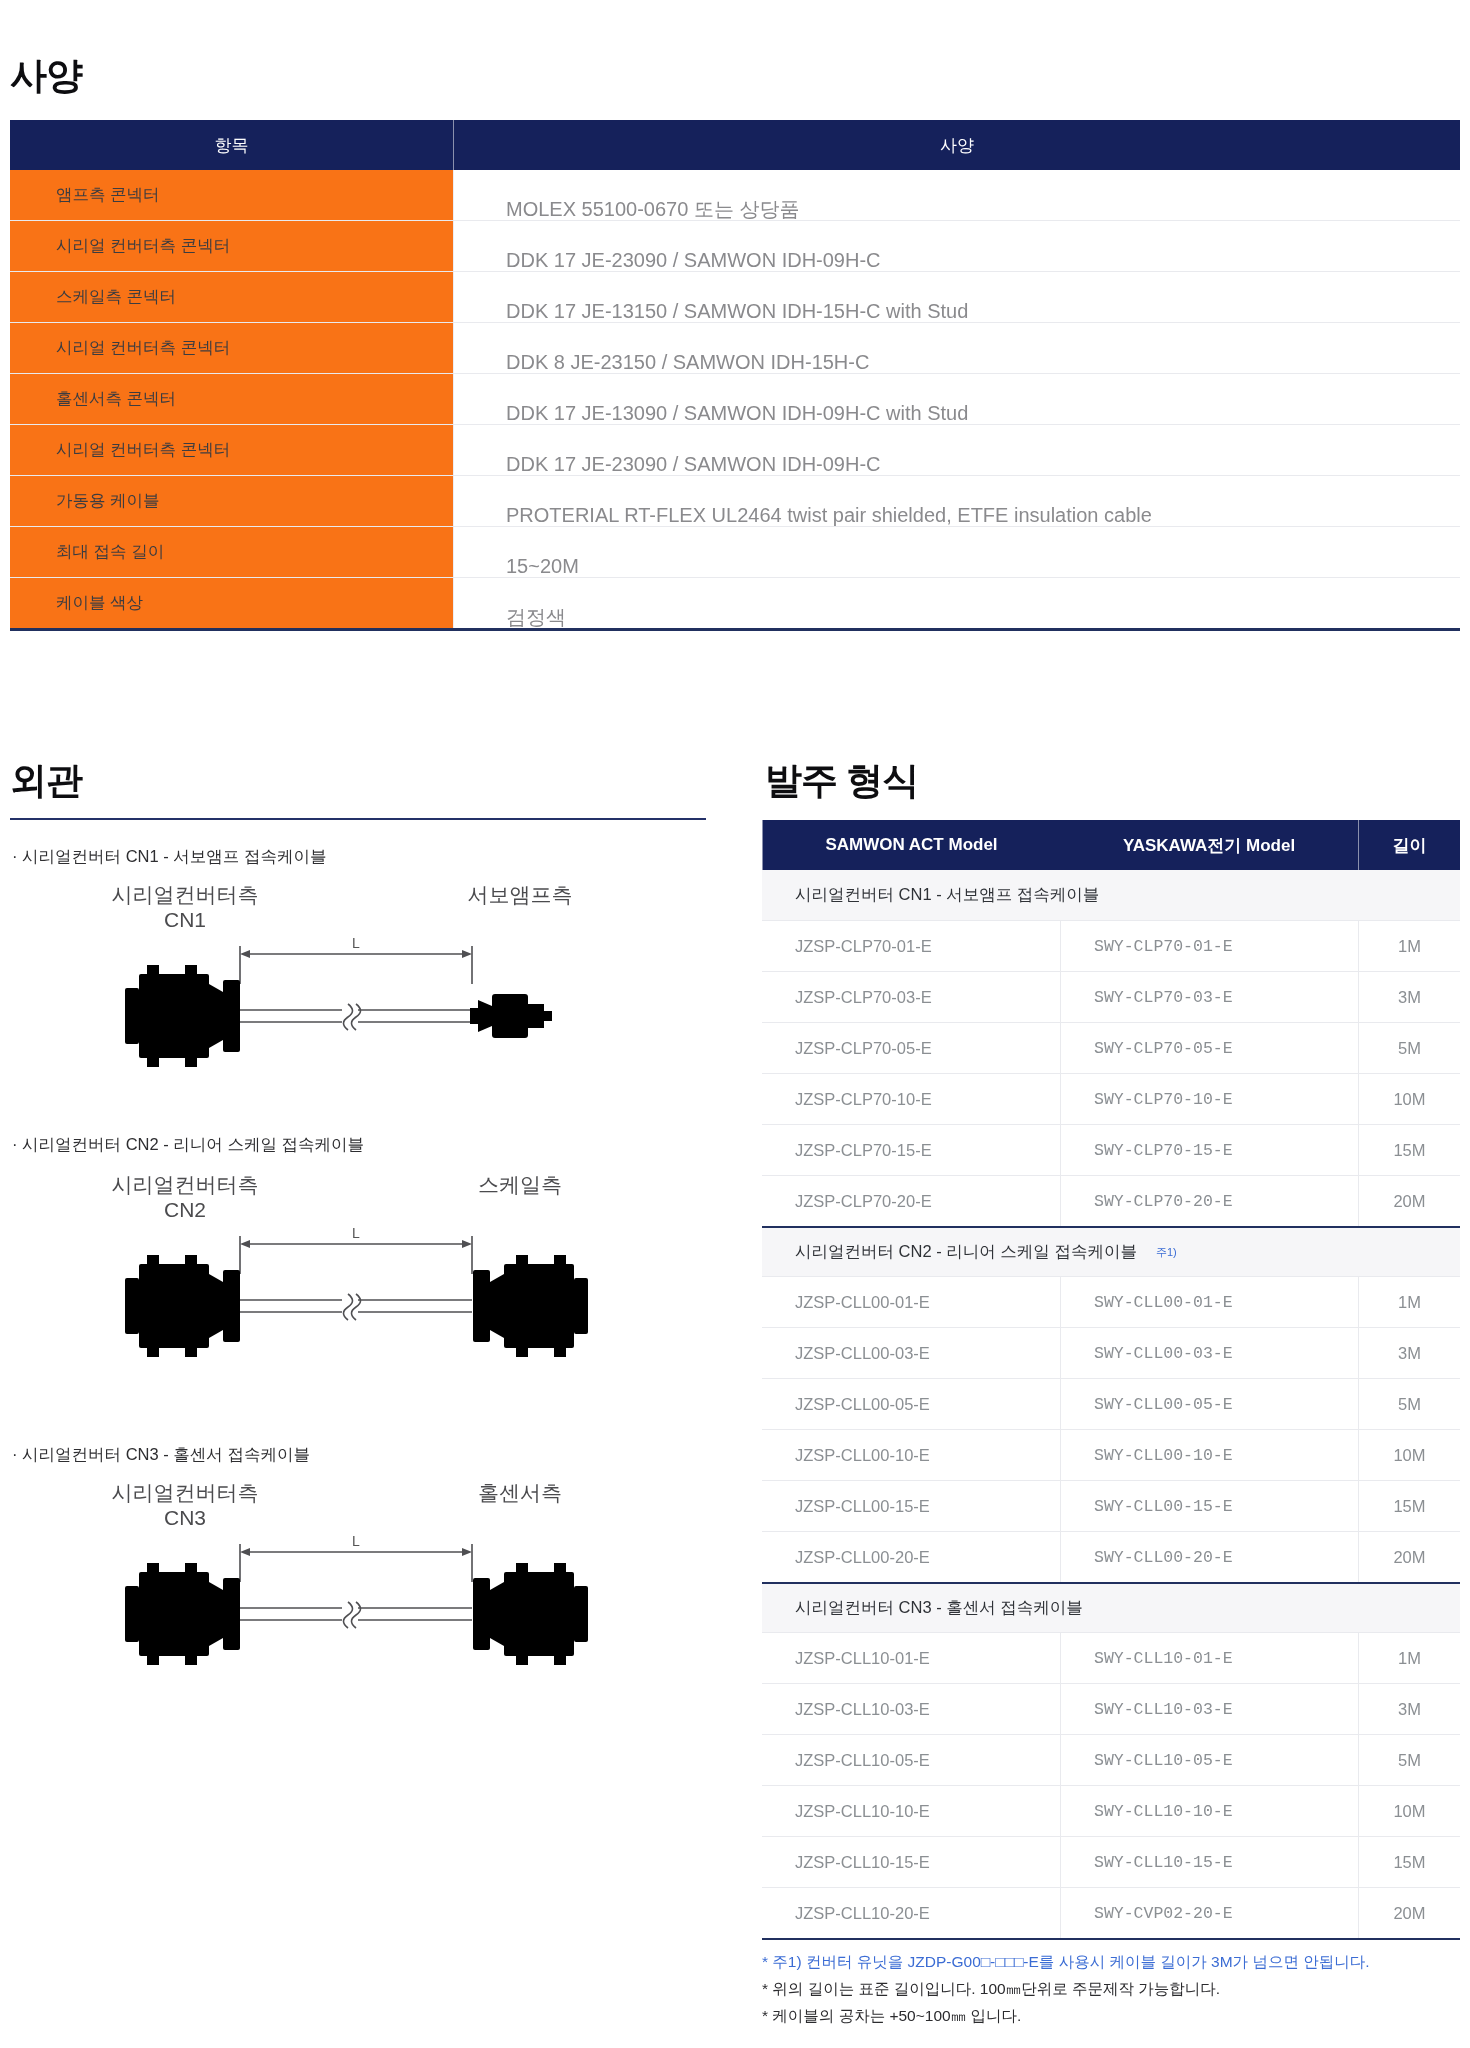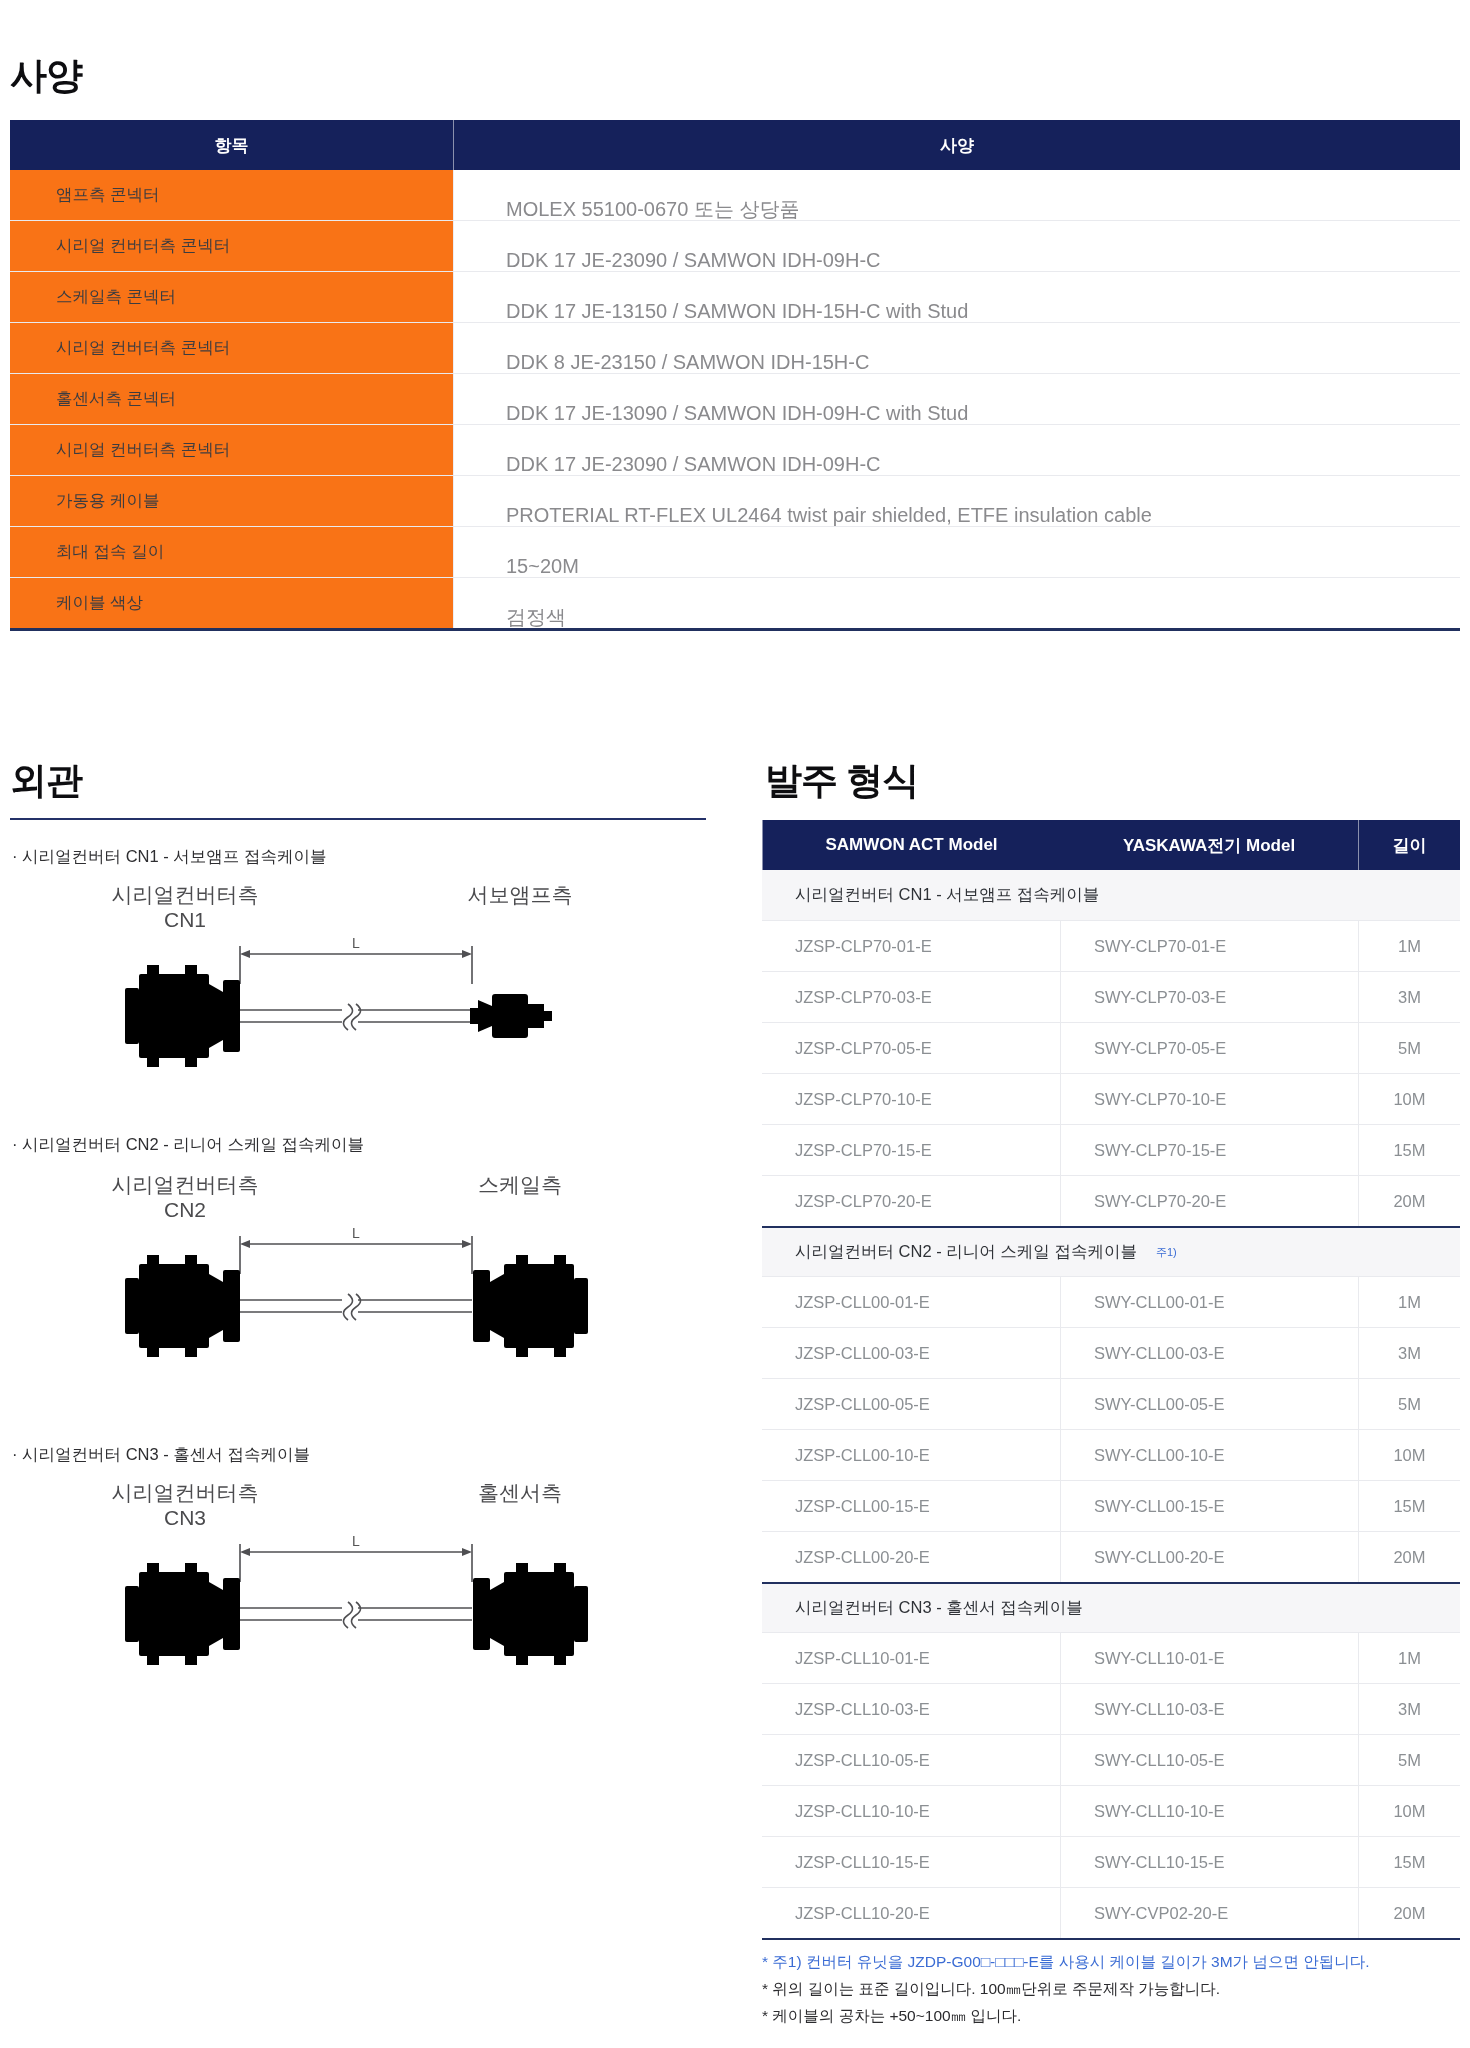--- a/index.html
+++ b/index.html
@@ -7,21 +7,21 @@
     position:relative; width:1470px; height:2048px; background:#fff;
     font-family:"Liberation Sans","DejaVu Sans",sans-serif; overflow:hidden;border-radius:28px;
   }
   .sec-title { position:absolute; font-size:37px; font-weight:700; color:#0d0d10; letter-spacing:-1px; }
   #spec-title  { left:10px;  top:26px; }
   #exter-title { left:10px;  top:731px; }
   #order-title { left:765px; top:731px; }
 
   
   #spec-table { position:absolute; left:10px; top:120px; width:1450px; border-bottom:3px solid #21305f; }
-  .spec-header { display:flex; height:50px; background:#15215b; color:#fff; font-size:17px; font-weight:700;justify-content:flex-end; }
+  .spec-header { display:flex; height:50px; background:#15215b; color:#fff; font-size:17px; font-weight:400;justify-content:flex-end; }
   .spec-header .hc { display:flex; align-items:center; justify-content:center; box-sizing:border-box; }
   .spec-header .hc1 { width:444px; border-right:1px solid rgba(255,255,255,.5); }
   .spec-header .hc2 { flex:1; }
   .spec-row { display:flex; height:50px; }
   .spec-row + .spec-row { border-top:1px solid #e9eaee; }
   .spec-row .item {
     width:444px; background:#f97316; display:flex; align-items:center;
     padding-left:46px; box-sizing:border-box; font-size:16.5px; color:#3c3c40;
     border-right:1px solid #ededf1;
   }
@@ -56,21 +56,21 @@
   .group-label-row {
     height:50px; background:#f6f6f8; display:flex; align-items:center;
     padding-left:33px; box-sizing:border-box; font-size:16.5px; color:#2f3237;
   }
   .order-body > .group-label-row { border-top:2px solid #21305f; }
   .order-body > .group-label-row:first-child { border-top:none; }
   .group-label-row sup { color:#3b6cd4; font-size:11px; margin-left:19px; }
   .order-row { display:flex; height:50px; font-size:16.5px; color:#8b8f93; }
   .order-row .cell { display:flex; align-items:center; box-sizing:border-box; }
   .order-row .rc1 { width:298px; padding-left:33px; }
-  .order-row .rc2 { width:298px; padding-left:33px; border-left:1px solid #e9eaee; }
+  .order-row .rc2 { width:298px; padding-left:33px; border-left:1px solid #e9eaee;font-family:Liberation Mono, monospace; }
   .order-row .rc3 { flex:1; justify-content:center; border-left:1px solid #e9eaee; }
 
   
   #notes { position:absolute; left:762px; top:1948px; font-size:15.5px; line-height:27px; }
   .note-blue { color:#3b6cd4; }
   .note-dark { color:#2b2b2e; }
 </style>
 </head>
 <body>
 

